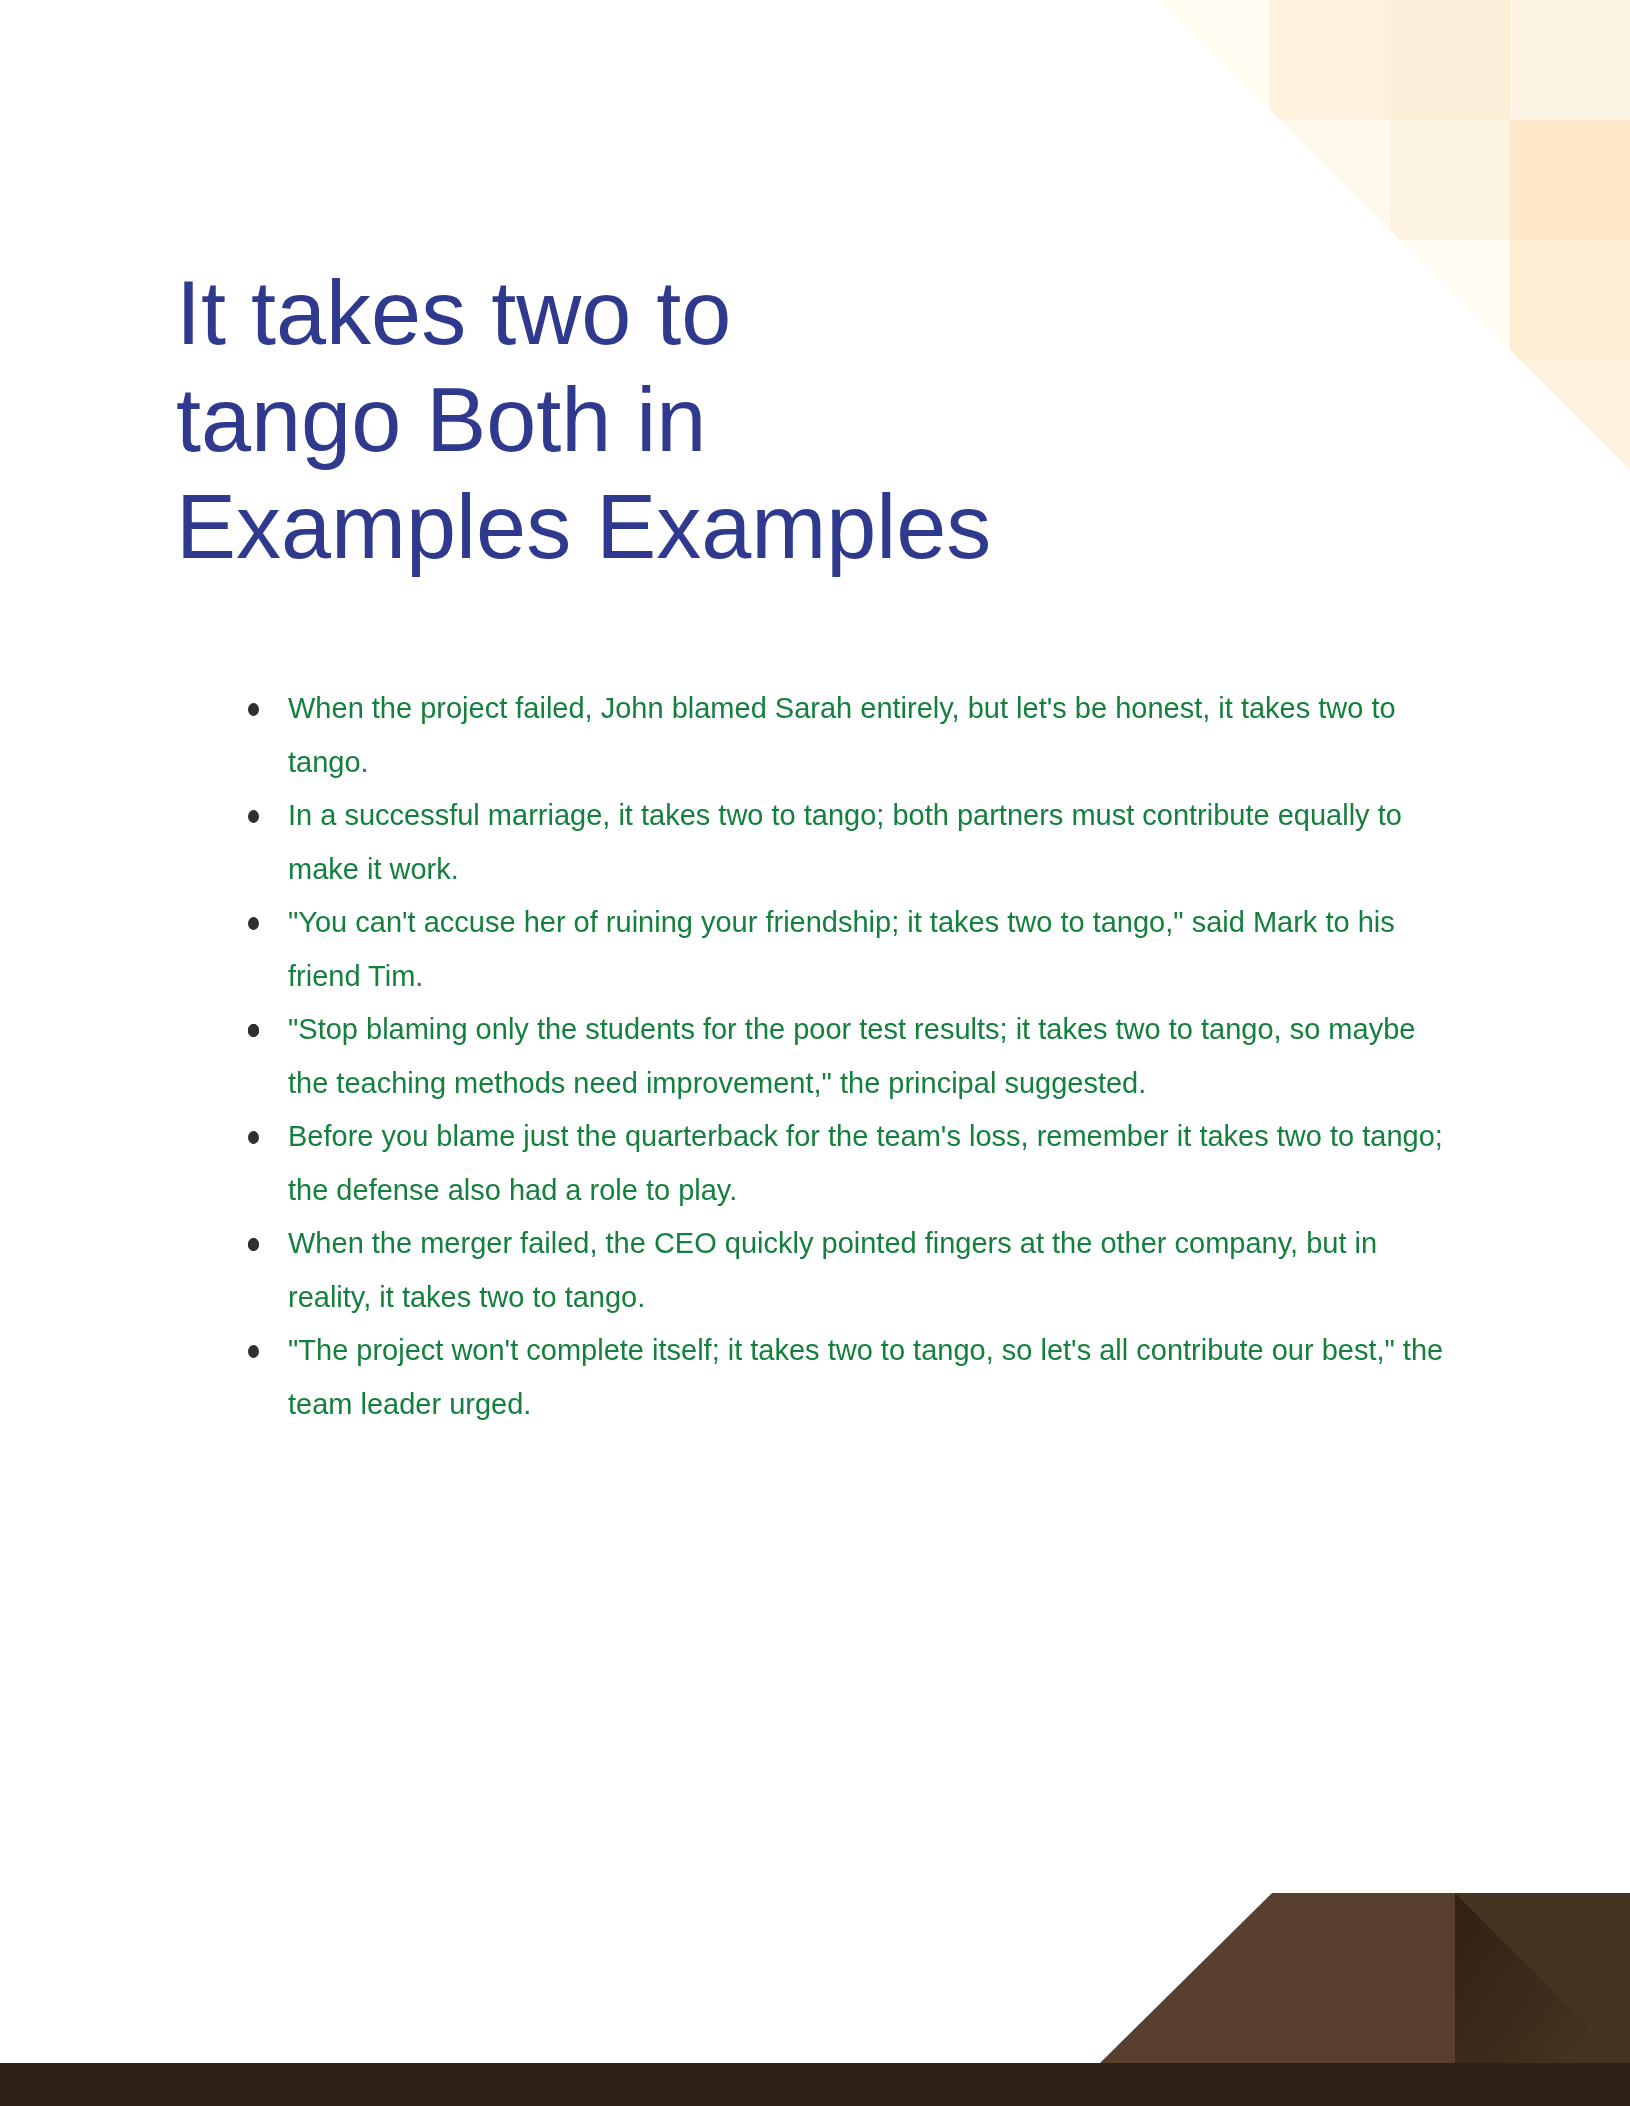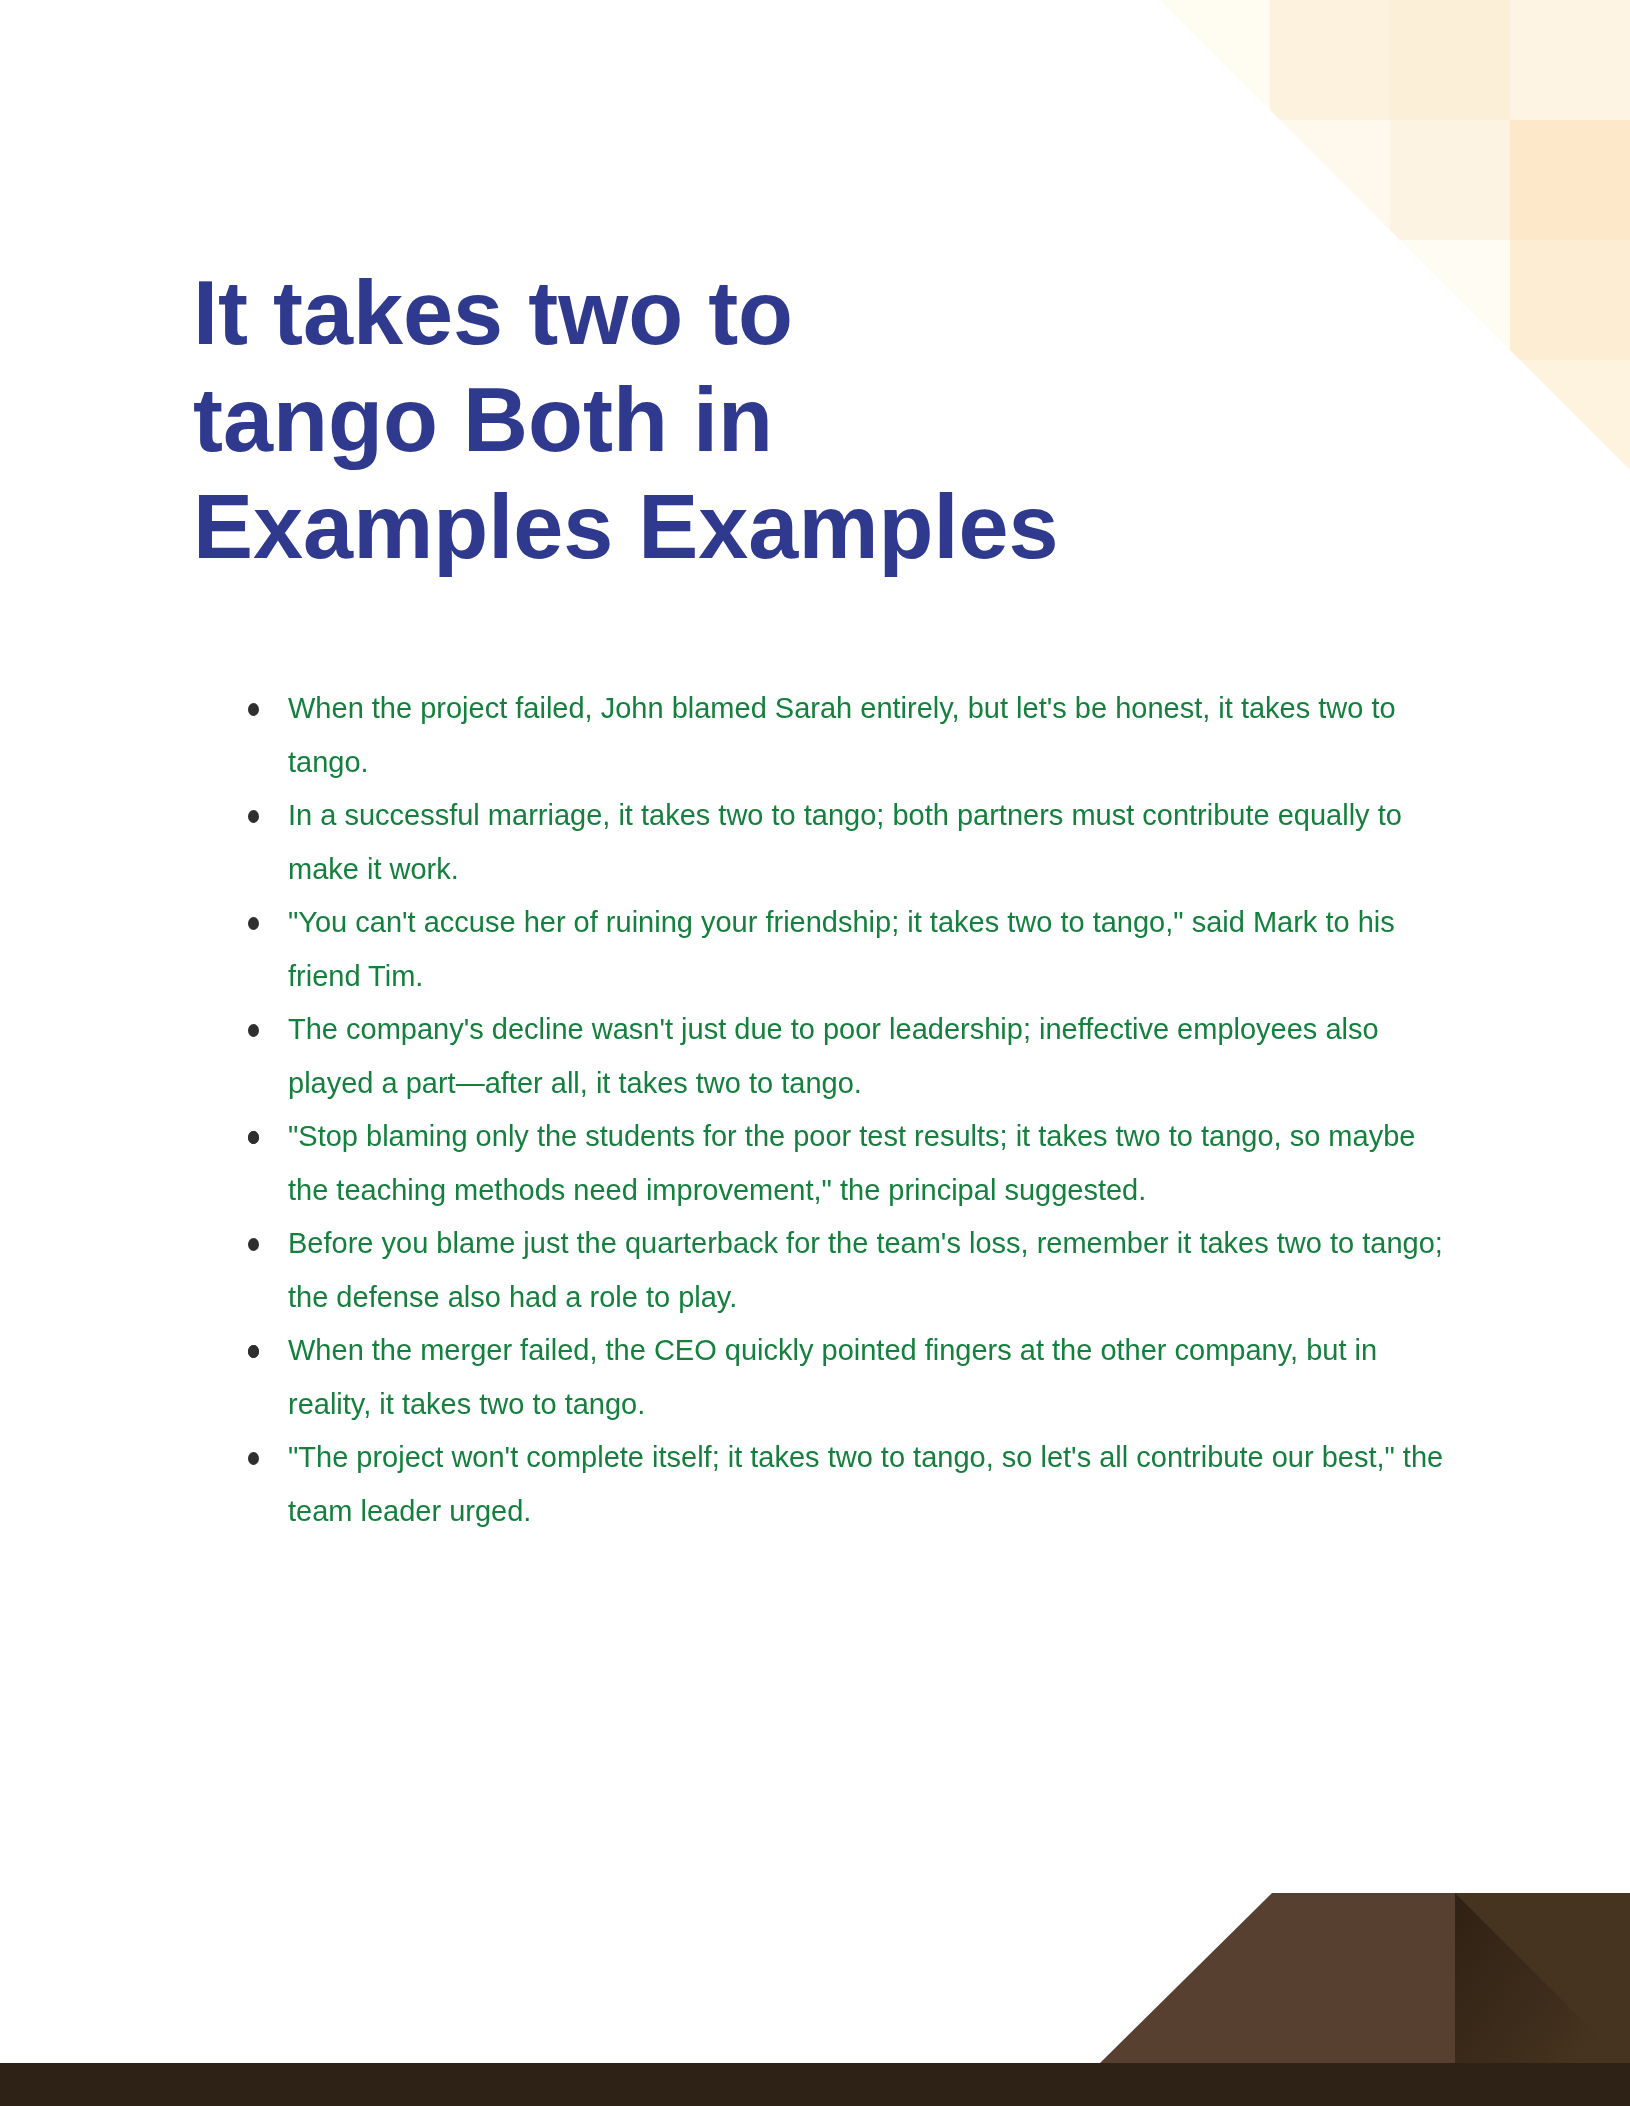--- a/index.html
+++ b/index.html
@@ -18,24 +18,24 @@
     clip-path:polygon(10px 0, 480px 0, 480px 470px);
     pointer-events:none;
   }
   .mosaic .tile{
     position:absolute;
     width:120px;height:120px;
   }
   
   .title{
     position:absolute;
-    left:193px;top:260px;
+    left:176px;top:260px;
     font-size:90px;
     line-height:107px;
-    font-weight:700;
+    font-weight:400;
     letter-spacing:0px;
     color:#2f3a8e;
   }
   
   .bullets{
     position:absolute;
     left:288px;top:682px;
     width:1160px;
   }
   .bullets ul{
@@ -110,21 +110,21 @@
   <div>It takes two to</div>
   <div>tango Both in</div>
   <div>Examples Examples</div>
 </div>
 
 <div class="bullets">
   <ul>
       <li><span class="dot"></span><span>When the project failed, John blamed Sarah entirely, but let's be honest, it takes two to tango.</span></li>
       <li><span class="dot"></span><span>In a successful marriage, it takes two to tango; both partners must contribute equally to make it work.</span></li>
       <li><span class="dot"></span><span>"You can't accuse her of ruining your friendship; it takes two to tango," said Mark to his friend Tim.</span></li>
-      <li><span class="dot"></span><span>The company's decline wasn't just due to poor leadership; ineffective employees also played a part—after all, it takes two to tango.</span></li>
+      <li><span class="dot"></span></li>
       <li><span class="dot"></span></li>
       <li><span class="dot"></span><span>"Stop blaming only the students for the poor test results; it takes two to tango, so maybe the teaching methods need improvement," the principal suggested.</span></li>
       <li><span class="dot"></span><span>Before you blame just the quarterback for the team's loss, remember it takes two to tango; the defense also had a role to play.</span></li>
       <li><span class="dot"></span></li>
       <li><span class="dot"></span><span>When the merger failed, the CEO quickly pointed fingers at the other company, but in reality, it takes two to tango.</span></li>
       <li><span class="dot"></span><span>"The project won't complete itself; it takes two to tango, so let's all contribute our best," the team leader urged.</span></li>
     </ul>
 </div>
 
 <div class="footer-trapezoid"></div>

